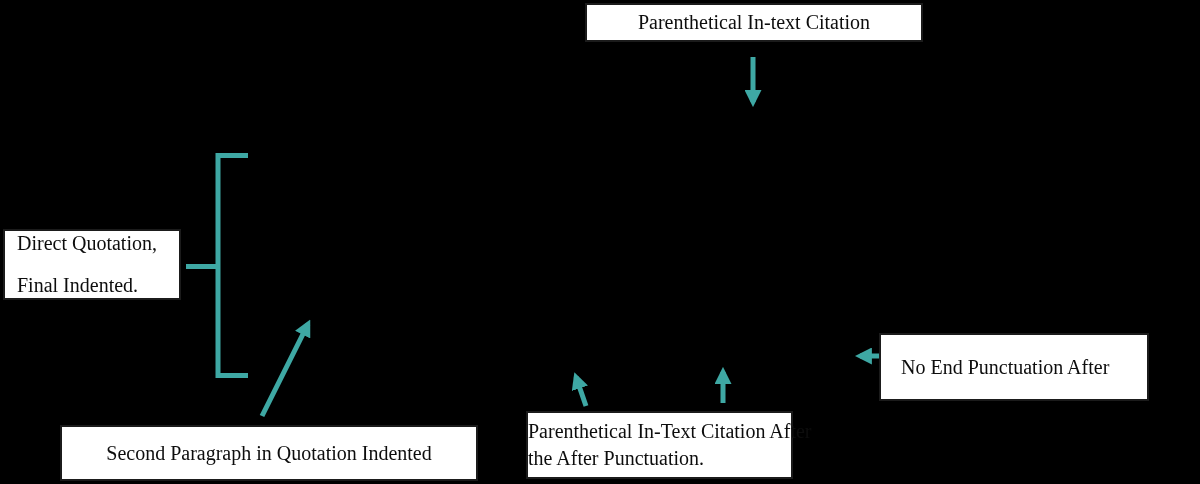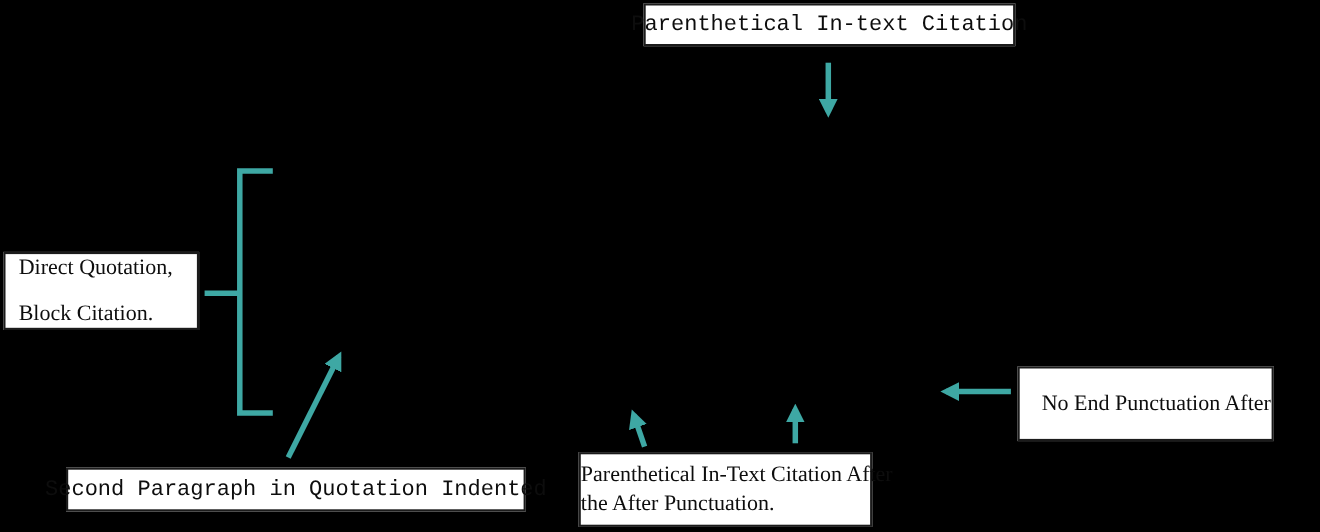--- a/index.html
+++ b/index.html
@@ -24,27 +24,27 @@
     position:absolute;
     background:var(--box-bg);
     color:var(--box-text);
     border:2px solid var(--box-border);
     box-sizing:border-box;
     font-size:20px;
     display:flex;
     flex-direction:column;
     justify-content:center;
   }
-  .label-box.centered{align-items:center;text-align:center;font-family:Liberation Mono, monospace;}
+  .label-box.centered{align-items:center;text-align:center;}
   .label-box .line{display:block;line-height:27px;white-space:nowrap;}
   #top-label{left:585px;top:3px;width:338px;height:39px;}
   #left-label{left:3px;top:229px;width:178px;height:71px;padding-left:12px;gap:15px;}
-  #bottom-left-label{left:60px;top:425px;width:418px;height:40px;}
+  #bottom-left-label{left:60px;top:425px;width:418px;height:56px;}
   #bottom-center-label{left:526px;top:411px;width:267px;height:68px;}
-  #right-label{left:925px;top:333px;width:233px;height:68px;padding-left:20px;}
+  #right-label{left:879px;top:333px;width:270px;height:68px;padding-left:20px;}
 </style>
 </head>
 <body>
 
 <div class="canvas">
 
   <svg class="overlay" viewBox="0 0 1200 484" xmlns="http://www.w3.org/2000/svg">
     <defs>
       <marker id="ah" viewBox="0 0 10 10" refX="7" refY="5" markerWidth="3.4" markerHeight="3.4" orient="auto-start-reverse">
         <path d="M0 0 L10 5 L0 10 z" class="teal-fill"></path>
@@ -60,21 +60,21 @@
     <line class="teal-stroke" marker-end="url(#ah)" x1="723" y1="403" x2="723" y2="372"></line>
     <line class="teal-stroke" marker-end="url(#ah)" x1="919" y1="356" x2="860" y2="356"></line>
   </svg>
 
   <div class="label-box centered" id="top-label">
     <span class="line">Parenthetical In-text Citation</span>
   </div>
 
   <div class="label-box" id="left-label">
     <span class="line">Direct Quotation,</span>
-    <span class="line">Block Citation.</span>
+    <span class="line">Final Indented.</span>
   </div>
 
   <div class="label-box centered" id="bottom-left-label">
     <span class="line">Second Paragraph in Quotation Indented</span>
   </div>
 
   <div class="label-box" id="bottom-center-label">
     <span class="line">Parenthetical In-Text Citation After</span>
     <span class="line">the After Punctuation.</span>
   </div>

